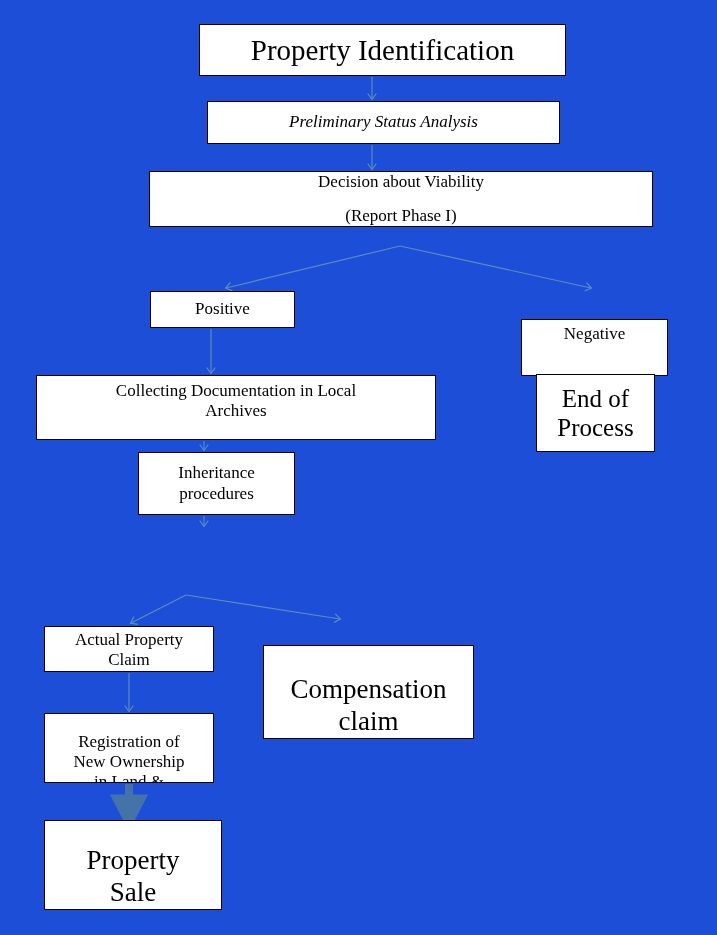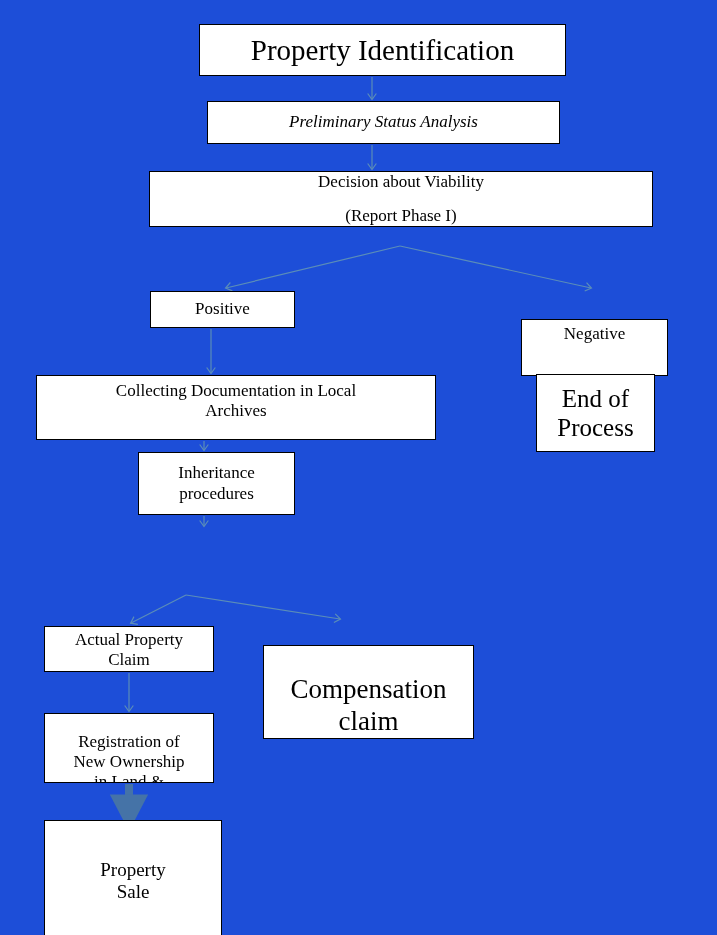--- a/index.html
+++ b/index.html
@@ -60,22 +60,22 @@
                                align-items: flex-start; padding-top: 5px; }
   #n-inheritance             { left: 138px;  top: 452px; width: 157px; height: 63px;  font-size: 17px; }
   #n-representing-claimants  { left: 30px;   top: 528px; width: 513px; height: 66px;  font-size: 18px;
                                align-items: flex-start; padding: 4px 0 0 7px; }
   #n-actual-property-claim   { left: 44px;   top: 626px; width: 170px; height: 46px;  font-size: 17px;
                                align-items: flex-start; padding-top: 3px; }
   #n-compensation-claim      { left: 263px;  top: 621px; width: 211px; height: 94px;  font-size: 27px;
                                align-items: flex-end; padding-top: 11px; margin-top: 24px; }
   #n-registration            { left: 44px;   top: 713px; width: 170px; height: 70px;  font-size: 17px;
                                align-items: flex-start; padding-top: 18px; }
-  #n-property-sale           { left: 44px;   top: 820px; width: 178px; height: 116px;  font-size: 19px;
-                               align-items: center; padding-top: 6px; }
+  #n-property-sale           { left: 44px;   top: 820px; width: 178px; height: 90px;  font-size: 27px;
+                               align-items: flex-end; padding-top: 6px; }
 </style>
 </head>
 <body>
 
 <div id="canvas">
 
   <svg class="edges" viewBox="0 0 717 935" xmlns="http://www.w3.org/2000/svg">
     <defs>
       <marker id="thin-head" markerWidth="9" markerHeight="9" refX="5.2" refY="4.2" orient="auto" markerUnits="strokeWidth">
         <path d="M0.6,0.6 L5.6,4.2 L0.6,7.8" fill="none" stroke="#5b8db8" stroke-width="1"></path>

